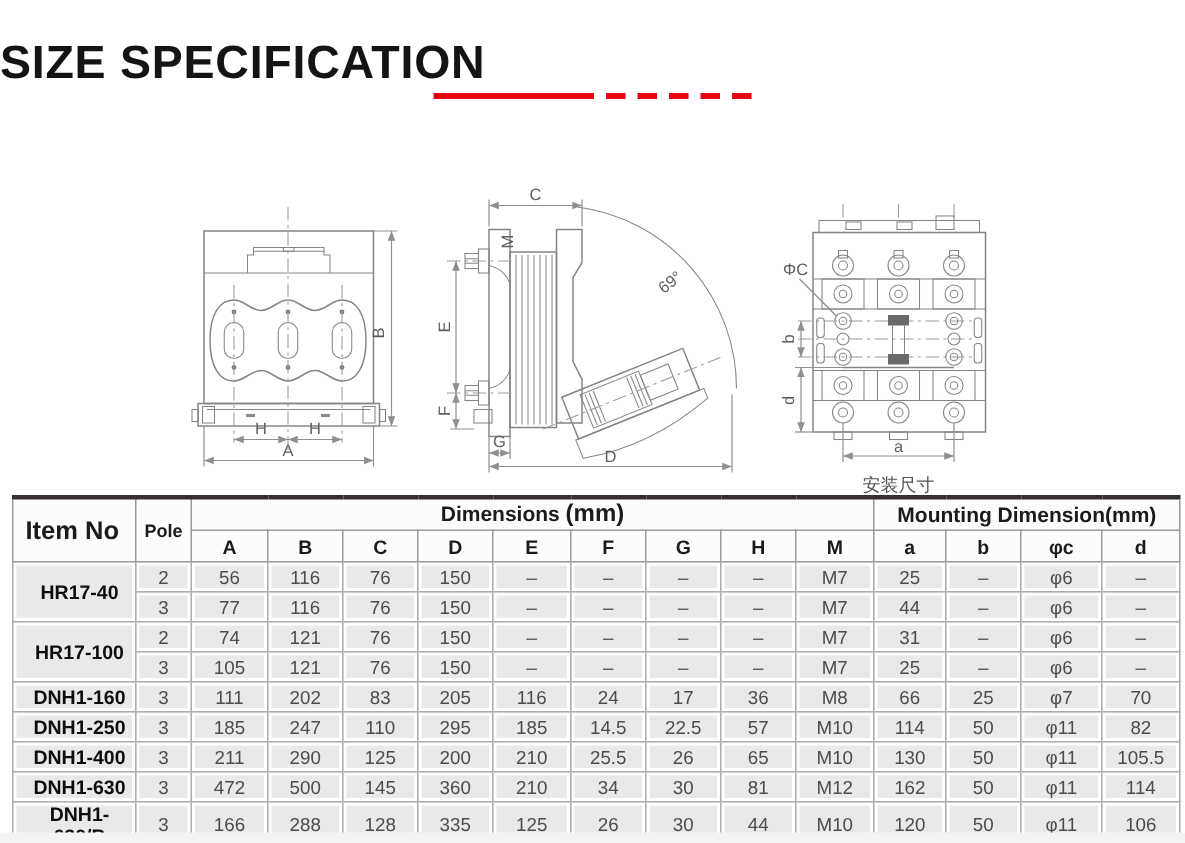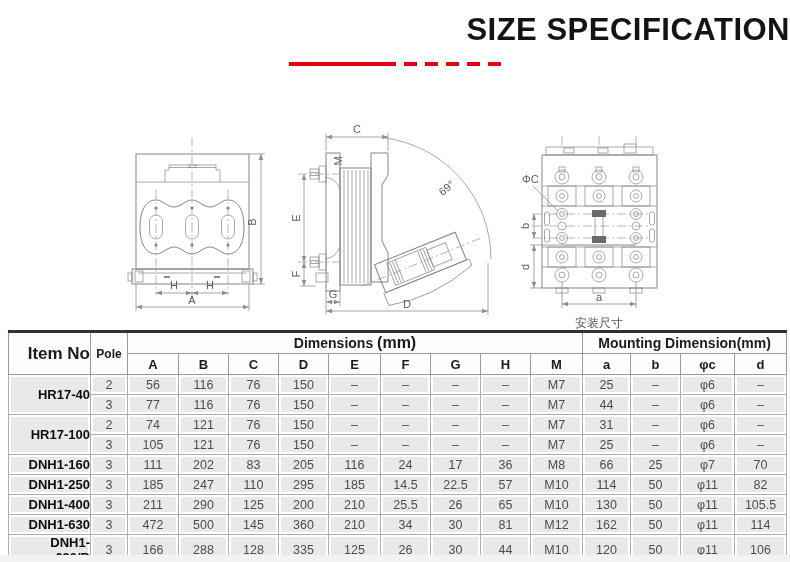--- a/index.html
+++ b/index.html
@@ -1,47 +1,47 @@
 <!DOCTYPE html>
 <html><head>
 <meta charset="utf-8">
 <style>
   html,body{margin:0;padding:0;background:#fff;}
   .canvas{position:relative;width:790px;height:562px;background:#ffffff;overflow:hidden;
           font-family:"Liberation Sans",sans-serif;}
   
-  .page-title{position:absolute;top:12px;left:0;width:790px;text-align:right;margin:0;
+  .page-title{position:absolute;top:24px;left:0;width:790px;text-align:left;margin:0;
               font-size:31px;font-weight:bold;color:#141414;letter-spacing:.5px;}
   .underline{position:absolute;top:62px;left:50%;transform:translateX(-50%);
              display:flex;align-items:center;gap:8px;}
   .u-solid{width:107px;height:4px;}
   .u-dash{width:13px;height:4px;}
   
   .drawing{position:absolute;}
   .ln{stroke:#858585;fill:none;stroke-width:1;}
   .s-thin{stroke-width:.7;}
   .cl{stroke:#9a9a9a;stroke-width:.7;stroke-dasharray:9 3 2 3;fill:none;}
   .dim{stroke:#8f8f8f;stroke-width:.8;fill:none;}
   .lbl{fill:#5f5f5f;font-size:11px;font-family:"Liberation Sans",sans-serif;}
   .lbl-cn{fill:#555;font-size:12px;}
   
   .spec-table{position:absolute;left:8px;top:330px;width:778px;border-collapse:collapse;
               table-layout:fixed;border-top:3px solid #35302d;border-bottom:4px solid #2d2927;}
   .spec-table thead th{background:#fcfcfc;border:1px solid #9a9a9a;color:#1b1b1b;
                        font-weight:bold;padding:0;height:20px;}
-  .item-head{font-size:17px;text-align:right;padding-left:8px !important;}
+  .item-head{font-size:17px;text-align:left;padding-left:8px !important;}
   .pole-head{font-size:12px;}
   .group-head{font-size:14px;}
   .group-head .unit{font-size:16px;}
   .col-letter{font-size:13px;}
   .spec-table tbody td{background:#e9e9e9;border:1px solid #aeaeae;
                        box-shadow:inset 0 0 0 2px #ffffff;
                        color:#4d4d4d;font-size:12.5px;text-align:center;height:19px;padding:0;}
   .spec-table tbody td.item-cell{font-weight:bold;color:#0e0e0e;font-size:13px;
-                                 text-align:right;padding-left:7px;}
+                                 text-align:center;padding-left:7px;}
   .bottom-strip{position:absolute;left:0;bottom:0;width:790px;height:7px;background:#f3f3f3;}
 </style>
 </head>
 <body>
 
 <div class="canvas">
 
   <h1 class="page-title">SIZE SPECIFICATION</h1>
   <div class="underline">
     <span class="u-solid" style="background: rgb(230, 0, 18);"></span>

